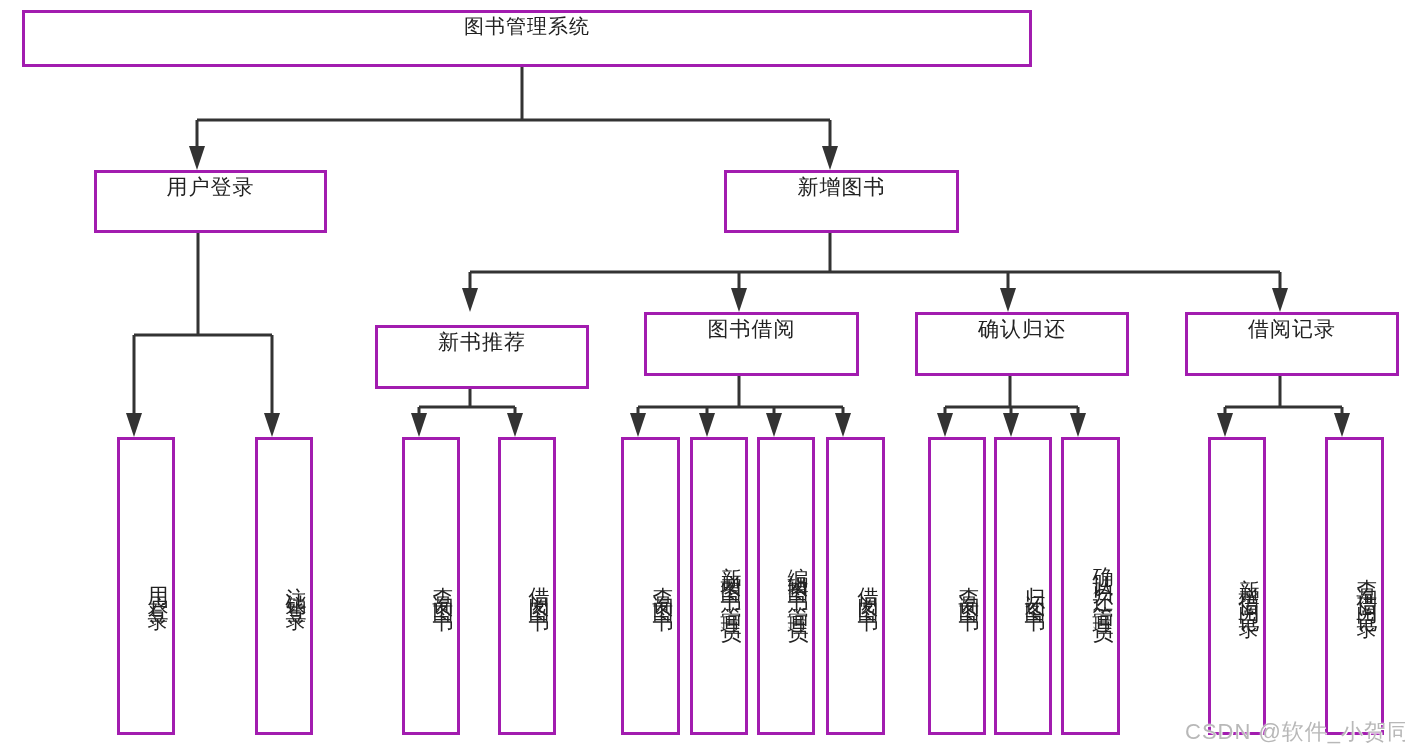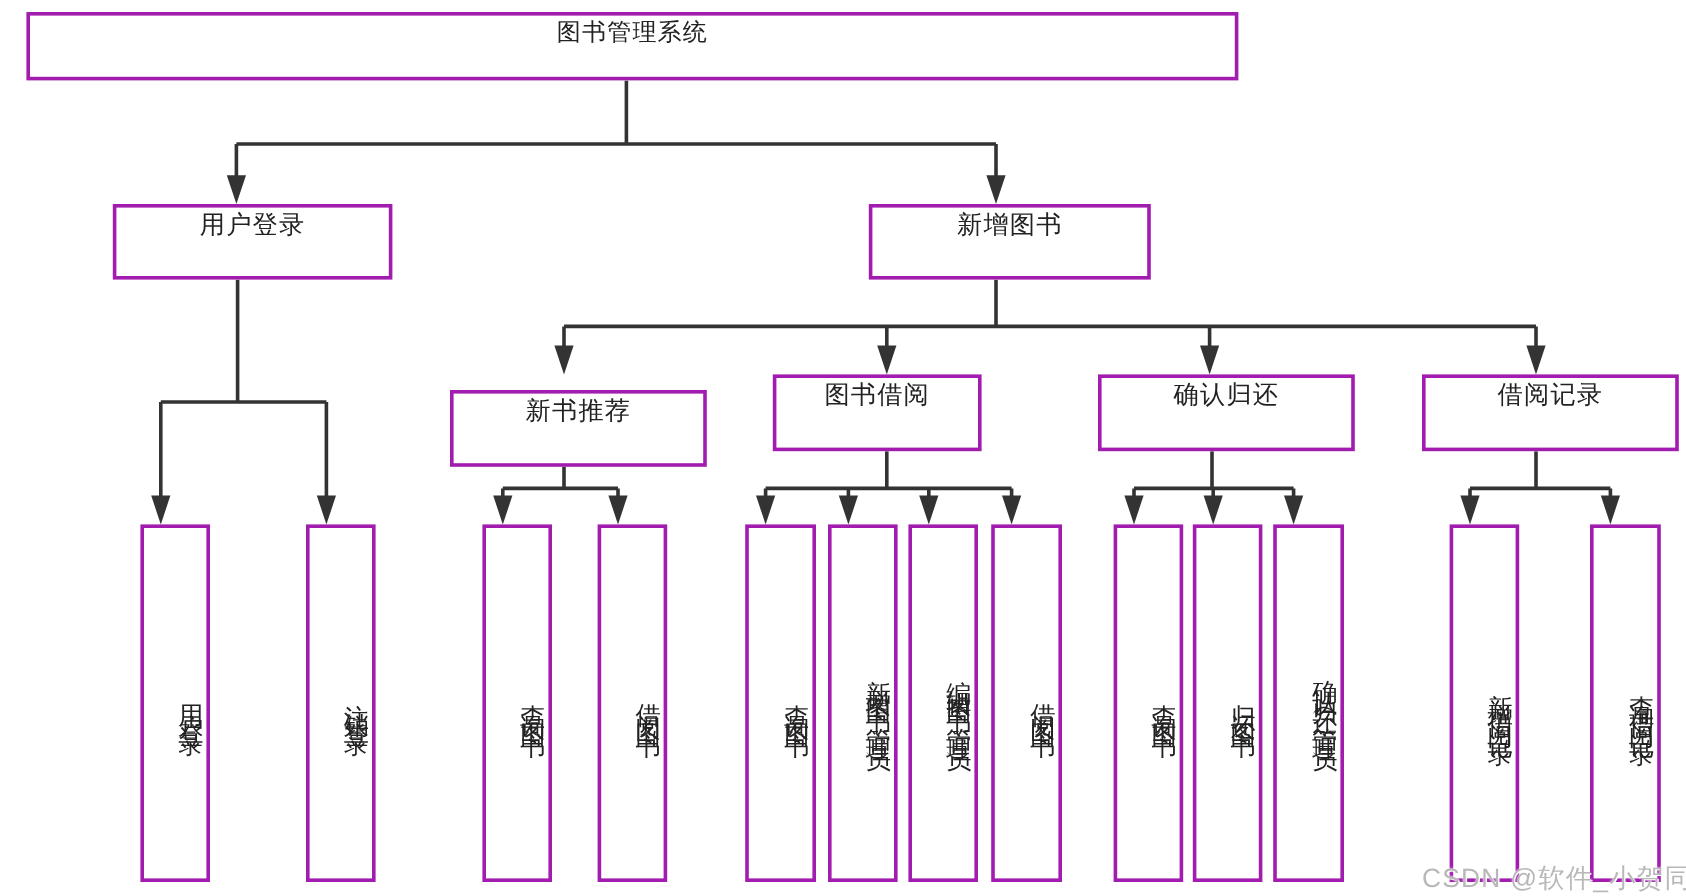--- a/index.html
+++ b/index.html
@@ -96,21 +96,21 @@
   <div class="node h-node" style="left:82px; top:170px; width:233px; height:63px;">
     <span>用户登录</span>
   </div>
   <div class="node h-node" style="left:712px; top:170px; width:235px; height:63px;">
     <span>新增图书</span>
   </div>
 
   <div class="node h-node" style="left:363px; top:325px; width:214px; height:64px;">
     <span>新书推荐</span>
   </div>
-  <div class="node h-node" style="left:632px; top:312px; width:174px; height:64px;">
+  <div class="node h-node" style="left:632px; top:312px; width:215px; height:64px;">
     <span>图书借阅</span>
   </div>
   <div class="node h-node" style="left:903px; top:312px; width:214px; height:64px;">
     <span>确认归还</span>
   </div>
   <div class="node h-node" style="left:1173px; top:312px; width:214px; height:64px;">
     <span>借阅记录</span>
   </div>
 
   <div class="node v-node" style="left:105px; width:58px;">

